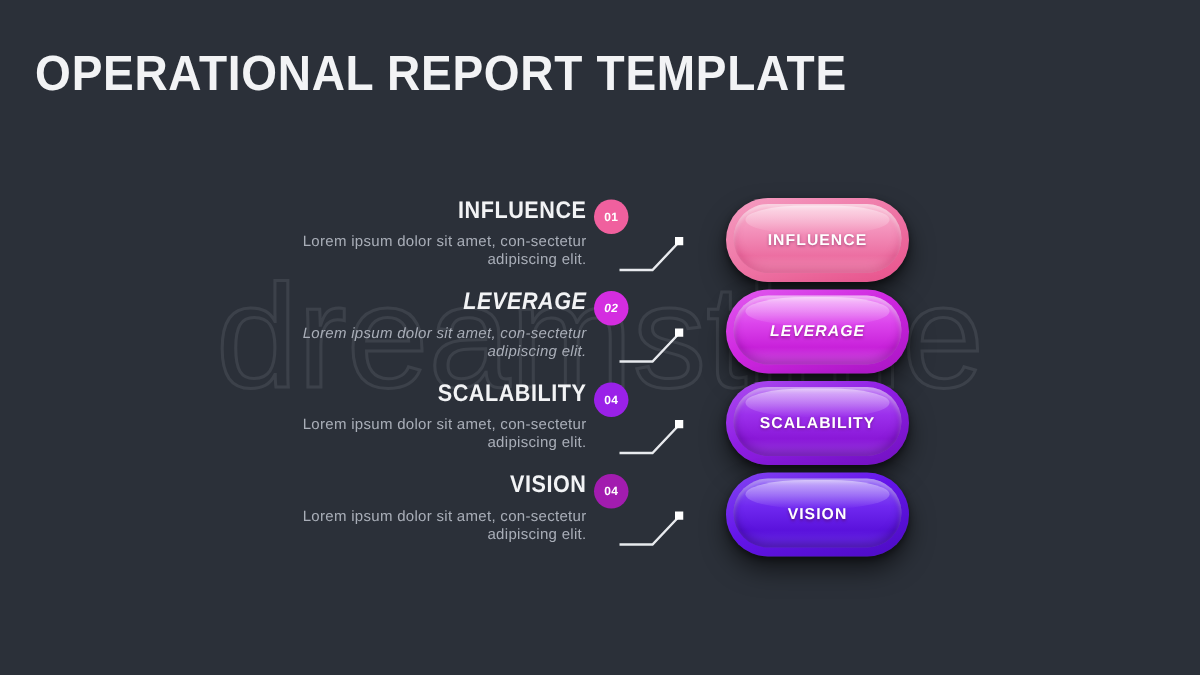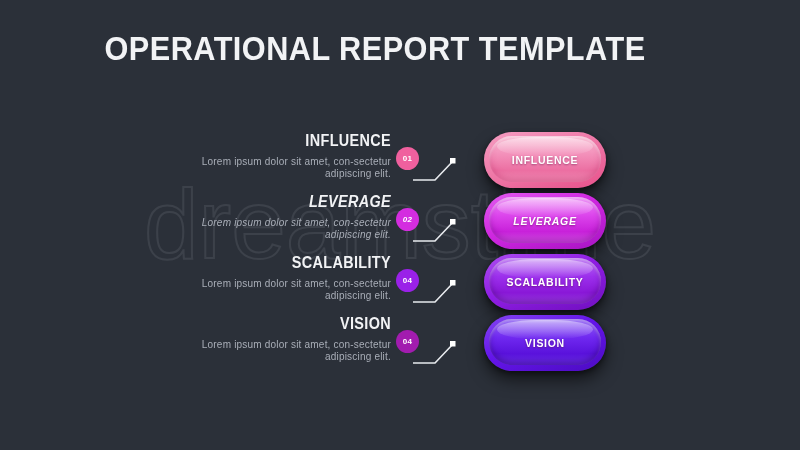--- a/index.html
+++ b/index.html
@@ -16,21 +16,21 @@
     font-family: "Liberation Sans", sans-serif;
     -webkit-font-smoothing: antialiased;
   }
 
   
   #header {
     position: absolute;
     left: 0;
     top: 30px;
     width: 669px;
-    text-align: right;
+    text-align: left;
   }
   #title {
     font-family: "Liberation Sans Narrow", "Liberation Sans", sans-serif;
     font-size: 33px;
     font-weight: bold;
     color: #f2f3f5;
     letter-spacing: 0.5px;
     line-height: 38px;
     transform: scaleX(0.93);
     margin: 0;
@@ -78,21 +78,21 @@
     margin-top: 6px;
     font-size: 10px;
     color: #a9aeb8;
     line-height: 11.5px;
     letter-spacing: 0.2px;
   }
 
   
   .badge {
     position: absolute;
-    top: 15px;
+    top: 1px;
     left: 350px;
     width: 23px;
     height: 23px;
     border-radius: 50%;
     display: flex;
     align-items: center;
     justify-content: center;
     font-family: "Liberation Sans Narrow", "Liberation Sans", sans-serif;
     font-size: 8px;
     font-weight: bold;

